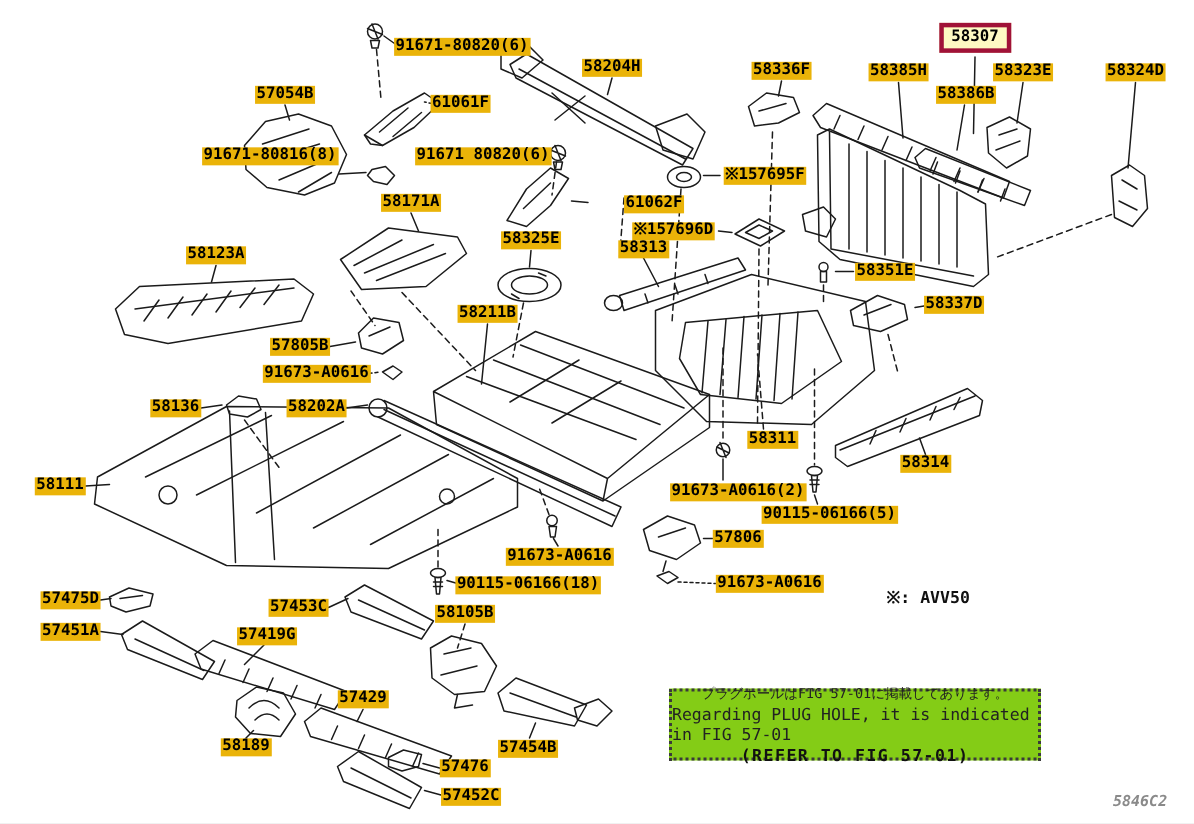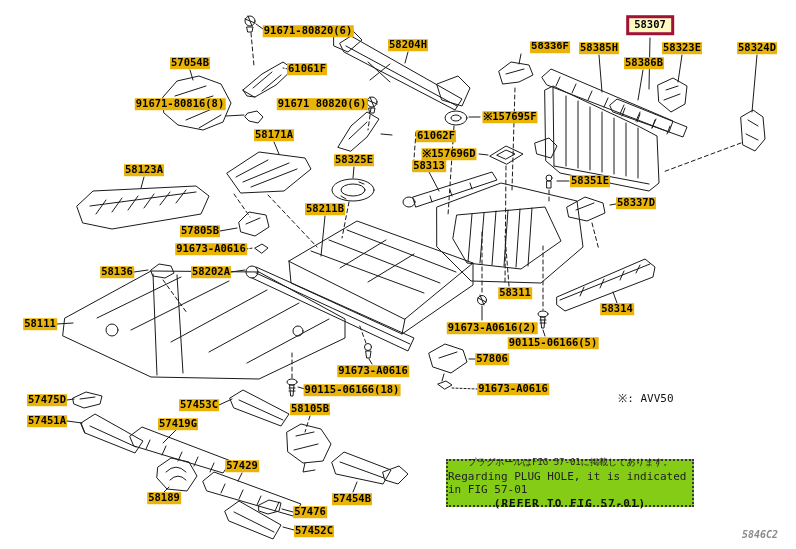--- a/index.html
+++ b/index.html
@@ -19,21 +19,21 @@
   }
   #note-box{
     position:absolute;left:446px;top:459px;width:244px;height:44px;
     border:2px dotted #3a3a3a;background:#84cc16;display:flex;flex-direction:column;
     align-items:center;justify-content:center;gap:1px;
   }
   #note-box .jp{font-size:9px;color:#222;}
   #note-box .en{font-size:11px;color:#222;}
   #note-box .refer{font-size:11px;font-weight:bold;letter-spacing:1px;color:#111;}
   #footnote{
-    position:absolute;left:618px;top:390px;font-size:11px;font-weight:normal;color:#111;
+    position:absolute;left:591px;top:390px;font-size:11px;font-weight:bold;color:#111;
     white-space:nowrap;
   }
   #figure-code{
     position:absolute;left:742px;top:529px;font-size:10px;color:#8a8a8a;font-weight:bold;font-style:italic;
   }
 </style>
 </head>
 <body>
 
 <div id="stage">
@@ -238,21 +238,21 @@
         <path d="M288,69 L283,68 M246,249 L253,248 M452,388 L477,389"></path>
       </g>
     </g>
   </svg>
 
   <div id="label-layer">
       <div class="part-label" style="left: 308px; top: 31px;">91671-80820(6)</div>
       <div class="part-label" style="left: 190px; top: 63px;">57054B</div>
       <div class="part-label" style="left: 307px; top: 69px;">61061F</div>
       <div class="part-label" style="left: 408px; top: 45px;">58204H</div>
-      <div class="part-label" style="left: 550px; top: 47px; font-family: Liberation Mono, monospace;">58336F</div>
+      <div class="part-label" style="left: 521px; top: 47px;">58336F</div>
       <div class="part-label" style="left: 599px; top: 48px;">58385H</div>
       <div class="part-label boxed" style="left: 650px; top: 25px;">58307</div>
       <div class="part-label" style="left: 682px; top: 48px;">58323E</div>
       <div class="part-label" style="left: 644px; top: 63px;">58386B</div>
       <div class="part-label" style="left: 757px; top: 48px;">58324D</div>
       <div class="part-label" style="left: 322px; top: 104px;">91671 80820(6)</div>
       <div class="part-label" style="left: 180px; top: 104px;">91671-80816(8)</div>
       <div class="part-label" style="left: 436px; top: 136px;">61062F</div>
       <div class="part-label" style="left: 510px; top: 117px;">※157695F</div>
       <div class="part-label" style="left: 274px; top: 135px;">58171A</div>

